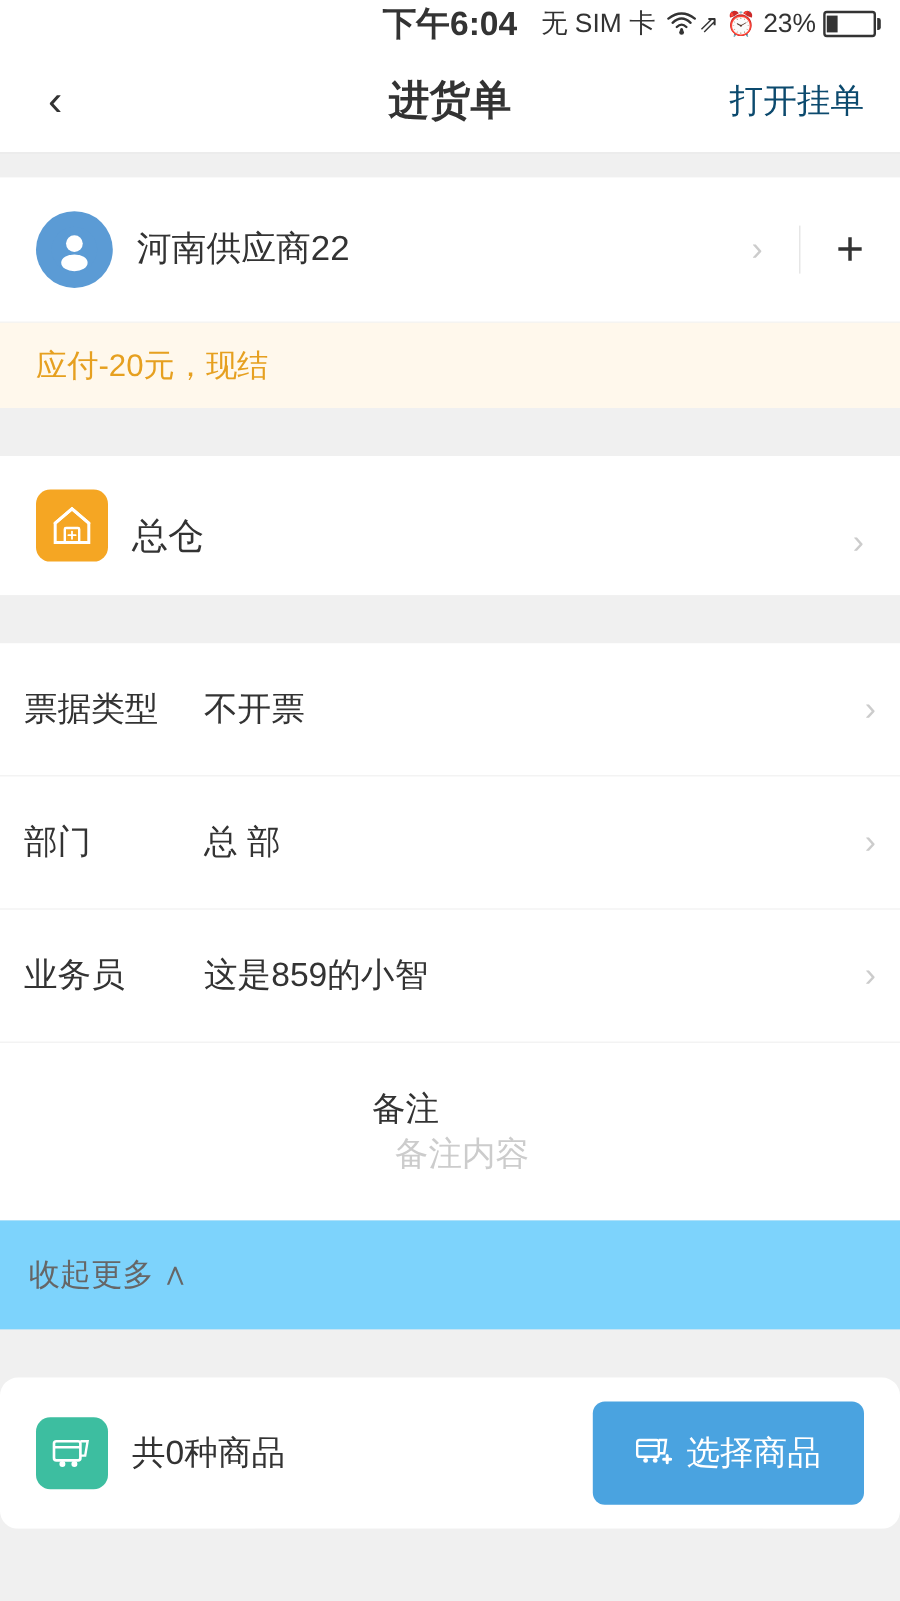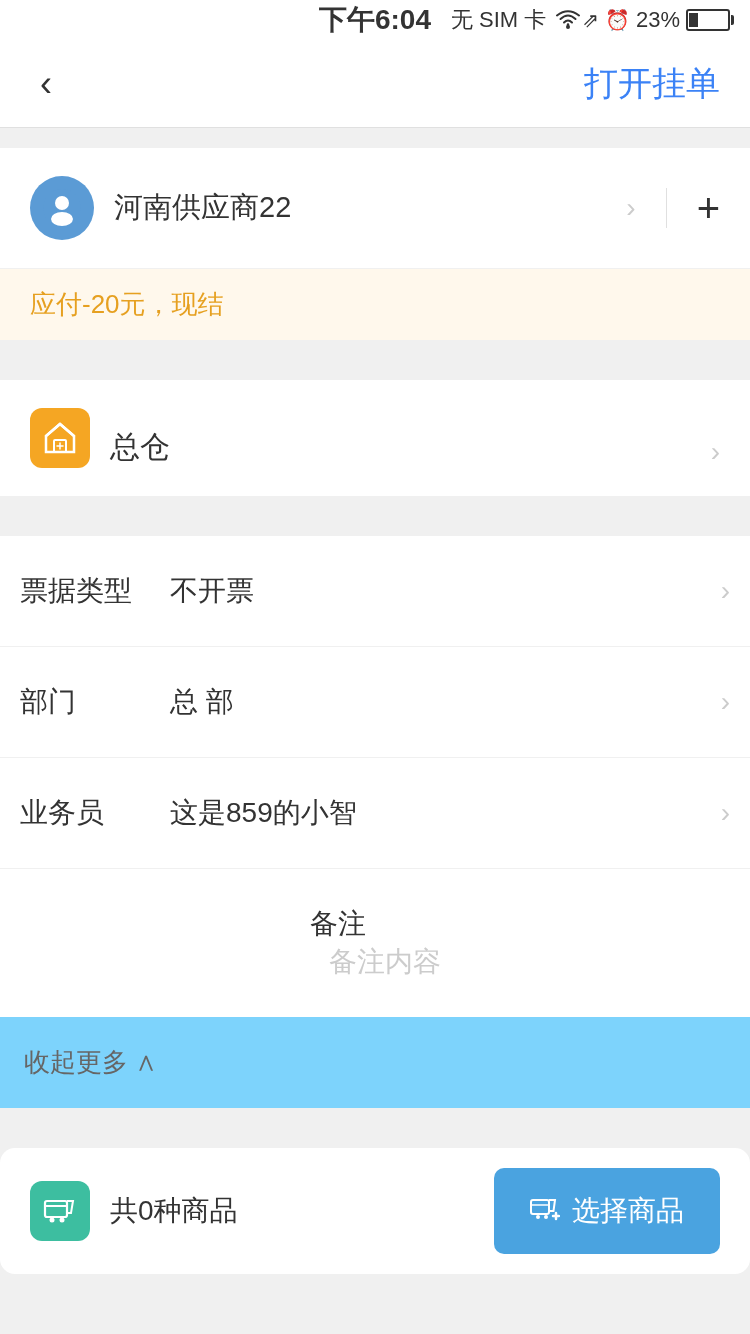--- a/index.html
+++ b/index.html
@@ -89,22 +89,22 @@
     }
     .nav-title {
       font-size: 34px;
       font-weight: 600;
       color: #333;
       position: absolute;
       left: 50%;
       transform: translateX(-50%);
     }
     .nav-action {
-      font-size: 34px;
-      color: #3b82f6;
+      font-size: 28px;
+      color: #0c4a6e;
       cursor: pointer;
     }
 
     
     .section-gap {
       height: 20px;
       background: #f0f0f0;
     }
 
     
@@ -304,20 +304,21 @@
     <span style="font-size:20px;">⏰</span>
     <span>23%</span>
     <div class="battery-icon">
       <div class="battery-fill"></div>
     </div>
   </div>
 </div>
 
 <div class="nav-bar">
   <span class="nav-back">‹</span>
+  <span class="nav-title">进货单</span>
   <span class="nav-action">打开挂单</span>
 </div>
 
 <div class="section-gap"></div>
 
 <div class="card-section">
   <div class="supplier-row">
     <div class="supplier-avatar">
       <svg width="38" height="38" viewBox="0 0 38 38" fill="none" xmlns="http://www.w3.org/2000/svg">
         <circle cx="19" cy="19" r="19" fill="#5b9bd5"></circle>

